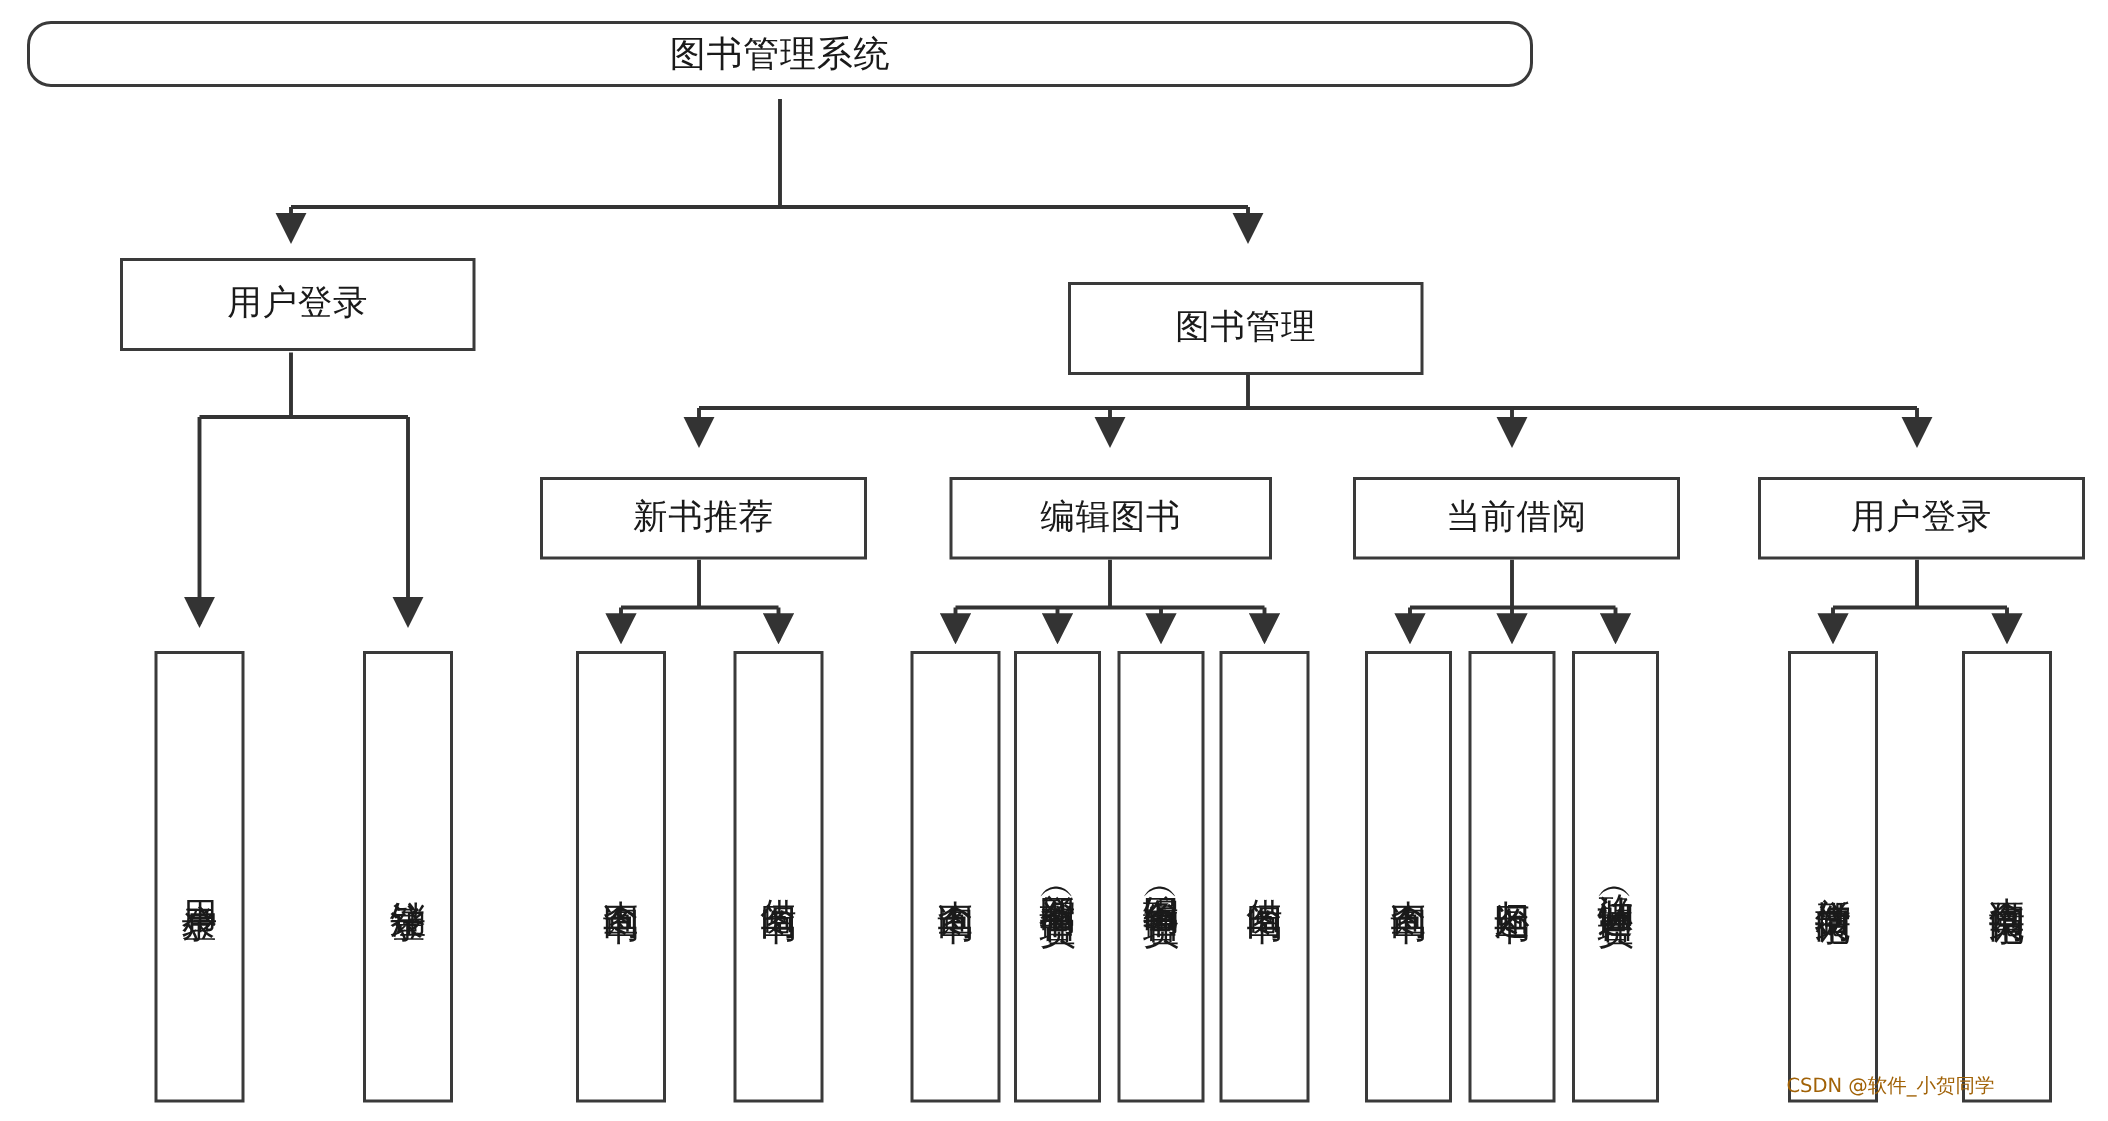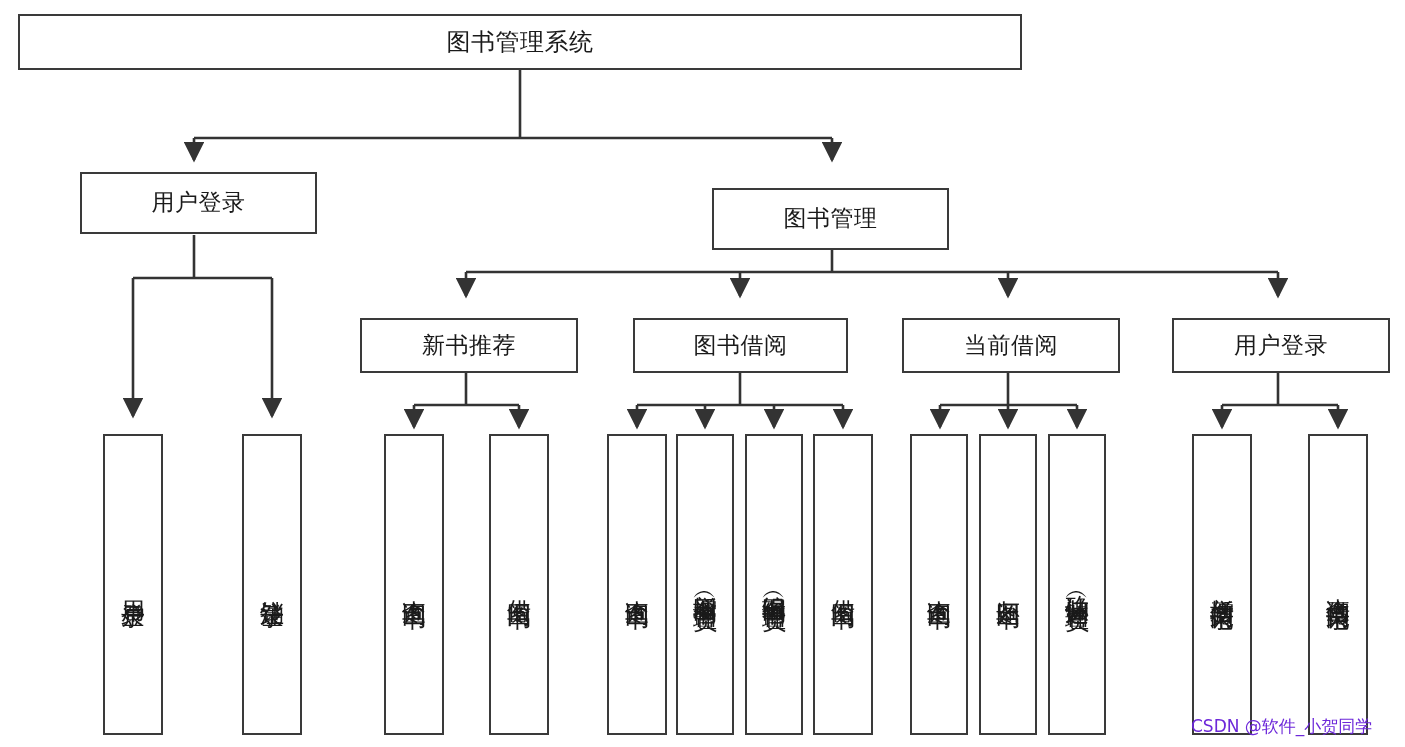--- a/index.html
+++ b/index.html
@@ -59,22 +59,22 @@
     writing-mode: vertical-rl;
     text-orientation: upright;
     font-size: 24px;
     line-height: 1.0;
     letter-spacing: 2px;
     white-space: nowrap;
     max-height: 290px;
   }
   .watermark {
     position: absolute;
-    font-size: 17px;
-    color: #6d28d9;
+    font-size: 13px;
+    color: #a16207;
     white-space: nowrap;
     user-select: none;
     text-align: center;
   }
 </style>
 </head>
 <body>
 
 <div id="canvas">
 
@@ -122,38 +122,38 @@
       <path d="M 1008 405 L 1008 427" marker-end="url(#arrow)"></path>
       <path d="M 1077 405 L 1077 427" marker-end="url(#arrow)"></path>
 
       <path d="M 1278 373 L 1278 405"></path>
       <path d="M 1222 405 L 1338 405"></path>
       <path d="M 1222 405 L 1222 427" marker-end="url(#arrow)"></path>
       <path d="M 1338 405 L 1338 427" marker-end="url(#arrow)"></path>
     </g>
   </svg>
 
-  <div class="node horiz root" style="left:18px; top:14px; width:1004px; height:56px;">
+  <div class="node horiz root" style="left:18px; top:14px; width:1004px; height:44px;border-radius:16px;">
     <span class="lbl">图书管理系统</span>
   </div>
 
   <div class="node horiz" style="left:80px; top:172px; width:237px; height:62px;">
     <span class="lbl">用户登录</span>
   </div>
 
   <div class="node horiz" style="left:712px; top:188px; width:237px; height:62px;">
     <span class="lbl">图书管理</span>
   </div>
 
   <div class="node horiz" style="left:360px; top:318px; width:218px; height:55px;">
     <span class="lbl">新书推荐</span>
   </div>
 
   <div class="node horiz" style="left:633px; top:318px; width:215px; height:55px;">
-    <span class="lbl">图书借阅</span>
+    <span class="lbl">编辑图书</span>
   </div>
 
   <div class="node horiz" style="left:902px; top:318px; width:218px; height:55px;justify-content:center;">
     <span class="lbl">当前借阅</span>
   </div>
 
   <div class="node horiz" style="left:1172px; top:318px; width:218px; height:55px;">
     <span class="lbl">用户登录</span>
   </div>
 

